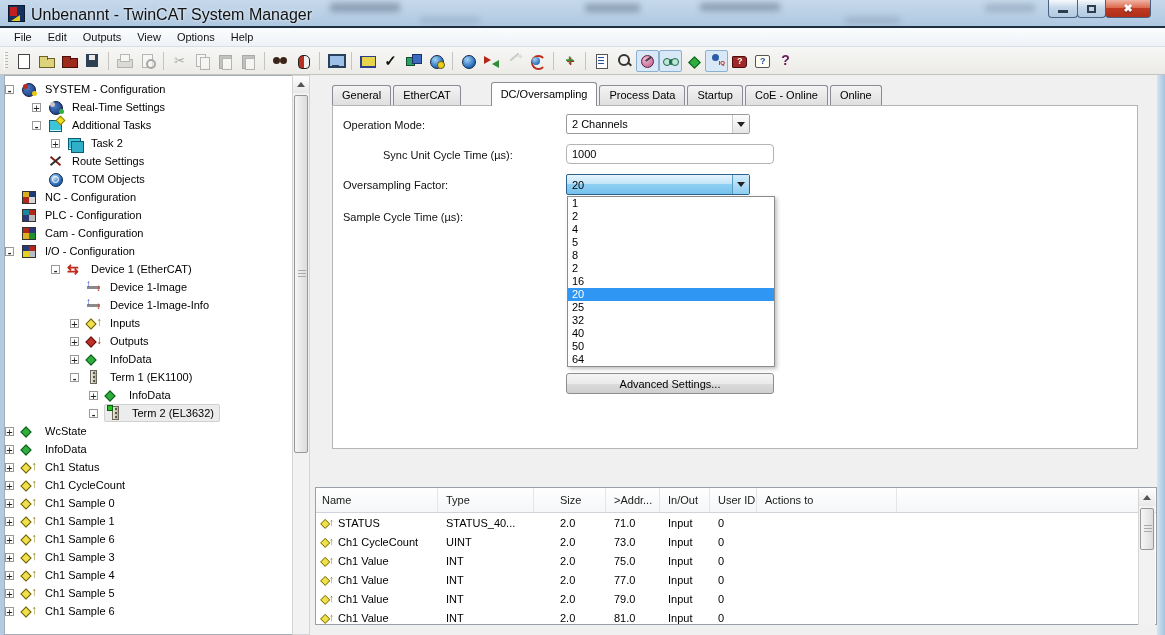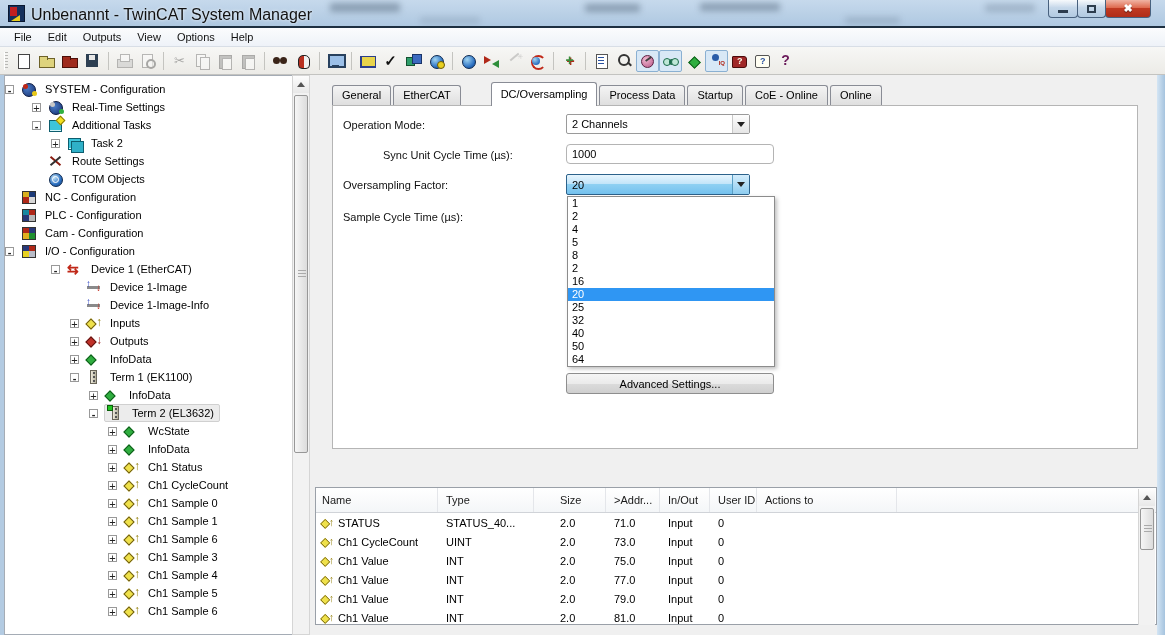--- a/index.html
+++ b/index.html
@@ -92,21 +92,21 @@
   .ic-q { font-size:14px; font-weight:bold; color:#6a1a5a; line-height:15px; text-align:center; }
 
   
   .workspace { position:absolute; left:0; top:75px; width:1165px; height:560px; background:#f0f0f0; }
   .aero-left  { position:absolute; left:0; top:0; width:4px; height:560px; background:#b3cbe2; }
   .aero-right { position:absolute; left:1157px; top:0; width:8px; height:560px; background:linear-gradient(90deg,#d4e5f4,#a5c3de); }
 
   
   .tree-panel { position:absolute; left:4px; top:0; width:288px; height:560px; background:#fff; border:1px solid #a5acb5; border-right:none; overflow:hidden; padding-top:4px; }
   .trow { display:flex; align-items:center; height:18px; white-space:nowrap; }
-  .lvl0{padding-left:0}.lvl1{padding-left:27px}.lvl2{padding-left:46px}.lvl3{padding-left:65px}.lvl4{padding-left:84px}.lvl5{padding-left:103px}
+  .lvl0{padding-left:0}.lvl1{padding-left:27px}.lvl2{padding-left:46px}.lvl3{padding-left:65px}.lvl4{padding-left:84px}.lvl5{}
   .exp { width:9px; height:9px; border:1px solid #999; background:#fff; margin-right:6px; position:relative; flex:none; }
   .exp::before { position:absolute; left:0; top:-3px; width:7px; font-size:11px; line-height:14px; text-align:center; color:#222; }
   .exp.plus::before { content:"+"; }
   .exp.minus::before { content:"-"; font-weight:bold; }
   .exp.none { visibility:hidden; }
   .ti { position:relative; width:17px; height:16px; margin-right:5px; flex:none; }
   .tlabel { padding:1px 3px; }
   .trow.selected .sel-wrap { background:#ececec; border:1px solid #d0d0d0; border-radius:2px; }
   .sel-wrap { display:flex; align-items:center; padding:0 2px; }
 

